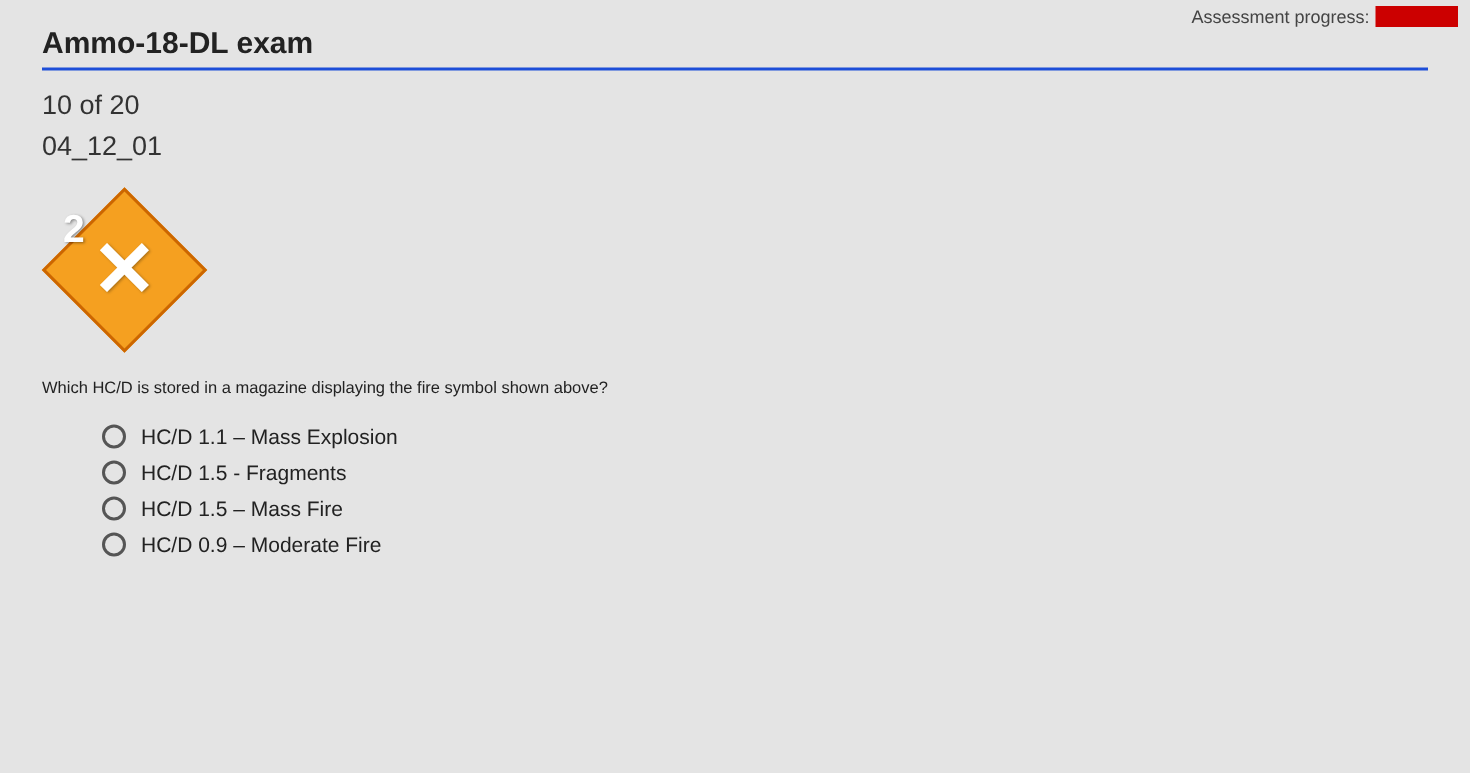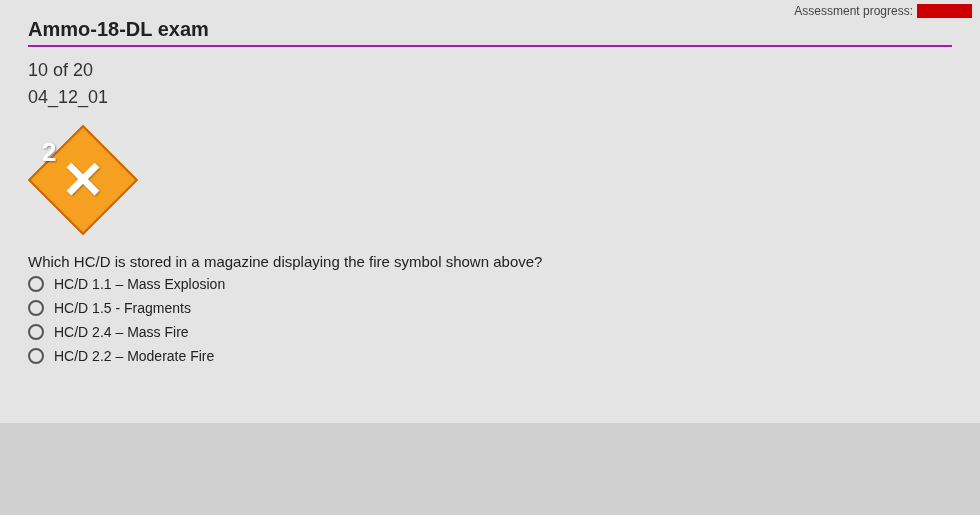--- a/index.html
+++ b/index.html
@@ -7,38 +7,38 @@
     body {
       width: 980px;
       height: 515px;
       background: #d0d0d0;
       font-family: Arial, sans-serif;
       overflow: hidden;
     }
 
     .page-wrapper {
       width: 980px;
-      height: 423px;
+      height: 515px;
       background: #f0abfc;
       display: flex;
       flex-direction: column;
     }
 
     .main-content {
       flex: 1;
       background: #e4e4e4;
       padding: 18px 28px 18px 28px;
       position: relative;
     }
 
     .exam-title {
       font-size: 20px;
       font-weight: bold;
       color: #222;
-      border-bottom: 2px solid #a21caf;
+      border-bottom: 2px solid #1d4ed8;
       padding-bottom: 4px;
       width: 100%;
       margin-bottom: 10px;
     }
 
     .question-meta {
       font-size: 18px;
       color: #333;
       margin-bottom: 4px;
       line-height: 1.5;
@@ -103,38 +103,39 @@
       top: 12px;
       left: 14px;
       font-size: 26px;
       font-weight: bold;
       color: white;
       z-index: 3;
       text-shadow: 1px 1px 2px rgba(0,0,0,0.4);
     }
 
     .question-text {
-      font-size: 15px;
-      color: #222;
-      margin-bottom: 6px;
+      font-size: 11px;
+      color: #222;
+      margin-bottom: 18px;
     }
 
     .answer-options {
       display: flex;
       flex-direction: column;
       gap: 8px;
     }
 
     .answer-option {
       display: flex;
       align-items: center;
       gap: 10px;
       font-size: 14px;
       color: #222;
       cursor: pointer;
+      margin-left: 40px;
     }
 
     .radio-circle {
       width: 16px;
       height: 16px;
       border-radius: 50%;
       border: 2px solid #555;
       background: transparent;
       flex-shrink: 0;
       display: inline-block;
@@ -184,23 +185,23 @@
         <span class="answer-text">HC/D 1.1 – Mass Explosion</span>
       </label>
 
       <label class="answer-option">
         <span class="radio-circle"></span>
         <span class="answer-text">HC/D 1.5 - Fragments</span>
       </label>
 
       <label class="answer-option">
         <span class="radio-circle"></span>
-        <span class="answer-text">HC/D 2.4 – Mass Fire</span>
-      </label>
-
-      <label class="answer-option">
-        <span class="radio-circle"></span>
-        <span class="answer-text">HC/D 2.2 – Moderate Fire</span>
+        <span class="answer-text">HC/D 1.5 – Mass Fire</span>
+      </label>
+
+      <label class="answer-option">
+        <span class="radio-circle"></span>
+        <span class="answer-text">HC/D 0.9 – Moderate Fire</span>
       </label>
 
     </div>
   </div>
 </div>
 
 </body></html>

